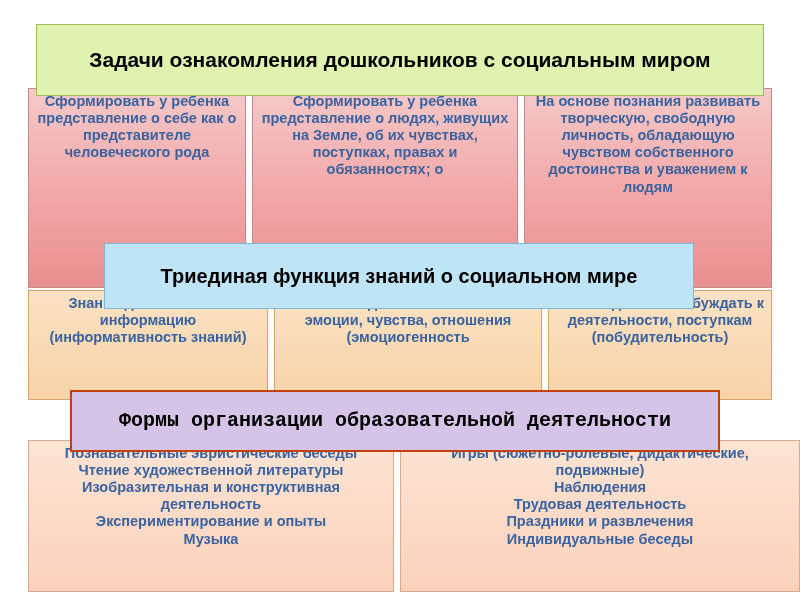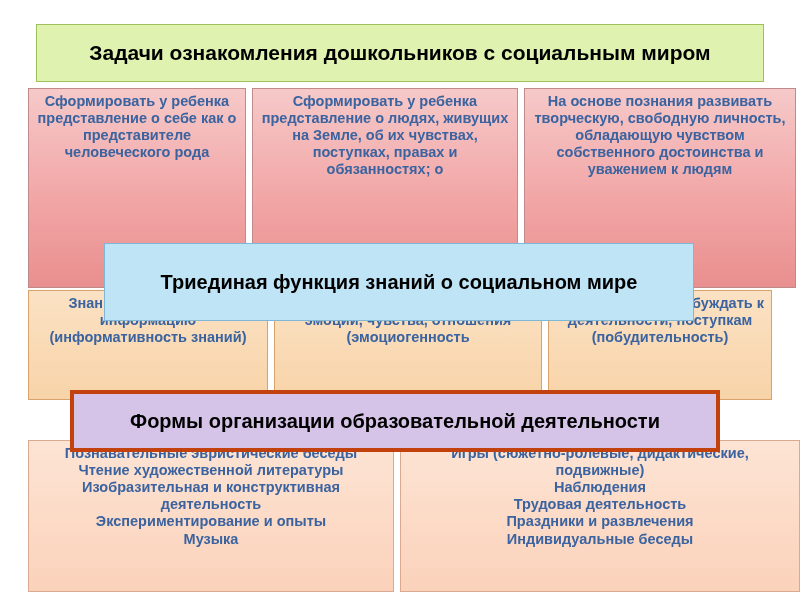--- a/index.html
+++ b/index.html
@@ -45,55 +45,56 @@
     display: flex;
     align-items: center;
     justify-content: center;
     line-height: 1.2;
     padding: 2px 10px;
   }
   .banner-1 {
     left: 36px;
     top: 24px;
     width: 728px;
-    height: 58px;
+    height: 72px;
     background: #dff2b0;
     border: 1px solid #9fbf5a;
     font-size: 21px;
   }
   .banner-2 {
     left: 104px;
     top: 243px;
     width: 590px;
-    height: 78px;
+    height: 66px;
     background: #bfe4f5;
     border: 1px solid #7fb8d6;
     font-size: 20px;
   }
   .banner-3 {
     left: 70px;
     top: 390px;
     width: 650px;
     height: 62px;
     background: #d5c4e8;
-    border: 4px solid #c2410c;
+    border: 2px solid #c2410c;
     font-size: 20px;
+    font-family: Liberation Mono, monospace;
   }
 
   
   .row1 {
     position: absolute;
     top: 88px;
     height: 200px;
     background: linear-gradient(to bottom, #f6c9c9 0%, #f2a6a6 55%, #e98f8f 100%);
     font-size: 14.5px;
   }
   .r1a { left: 28px;  width: 218px; }
   .r1b { left: 252px; width: 266px; }
-  .r1c { left: 524px; width: 272px; }
+  .r1c { left: 524px; width: 248px; }
 
   
   .row2 {
     position: absolute;
     top: 290px;
     height: 110px;
     background: linear-gradient(to bottom, #fbe2c4 0%, #f8d3a8 100%);
     border: 1px solid #d8a36a;
     font-size: 14.5px;
   }

